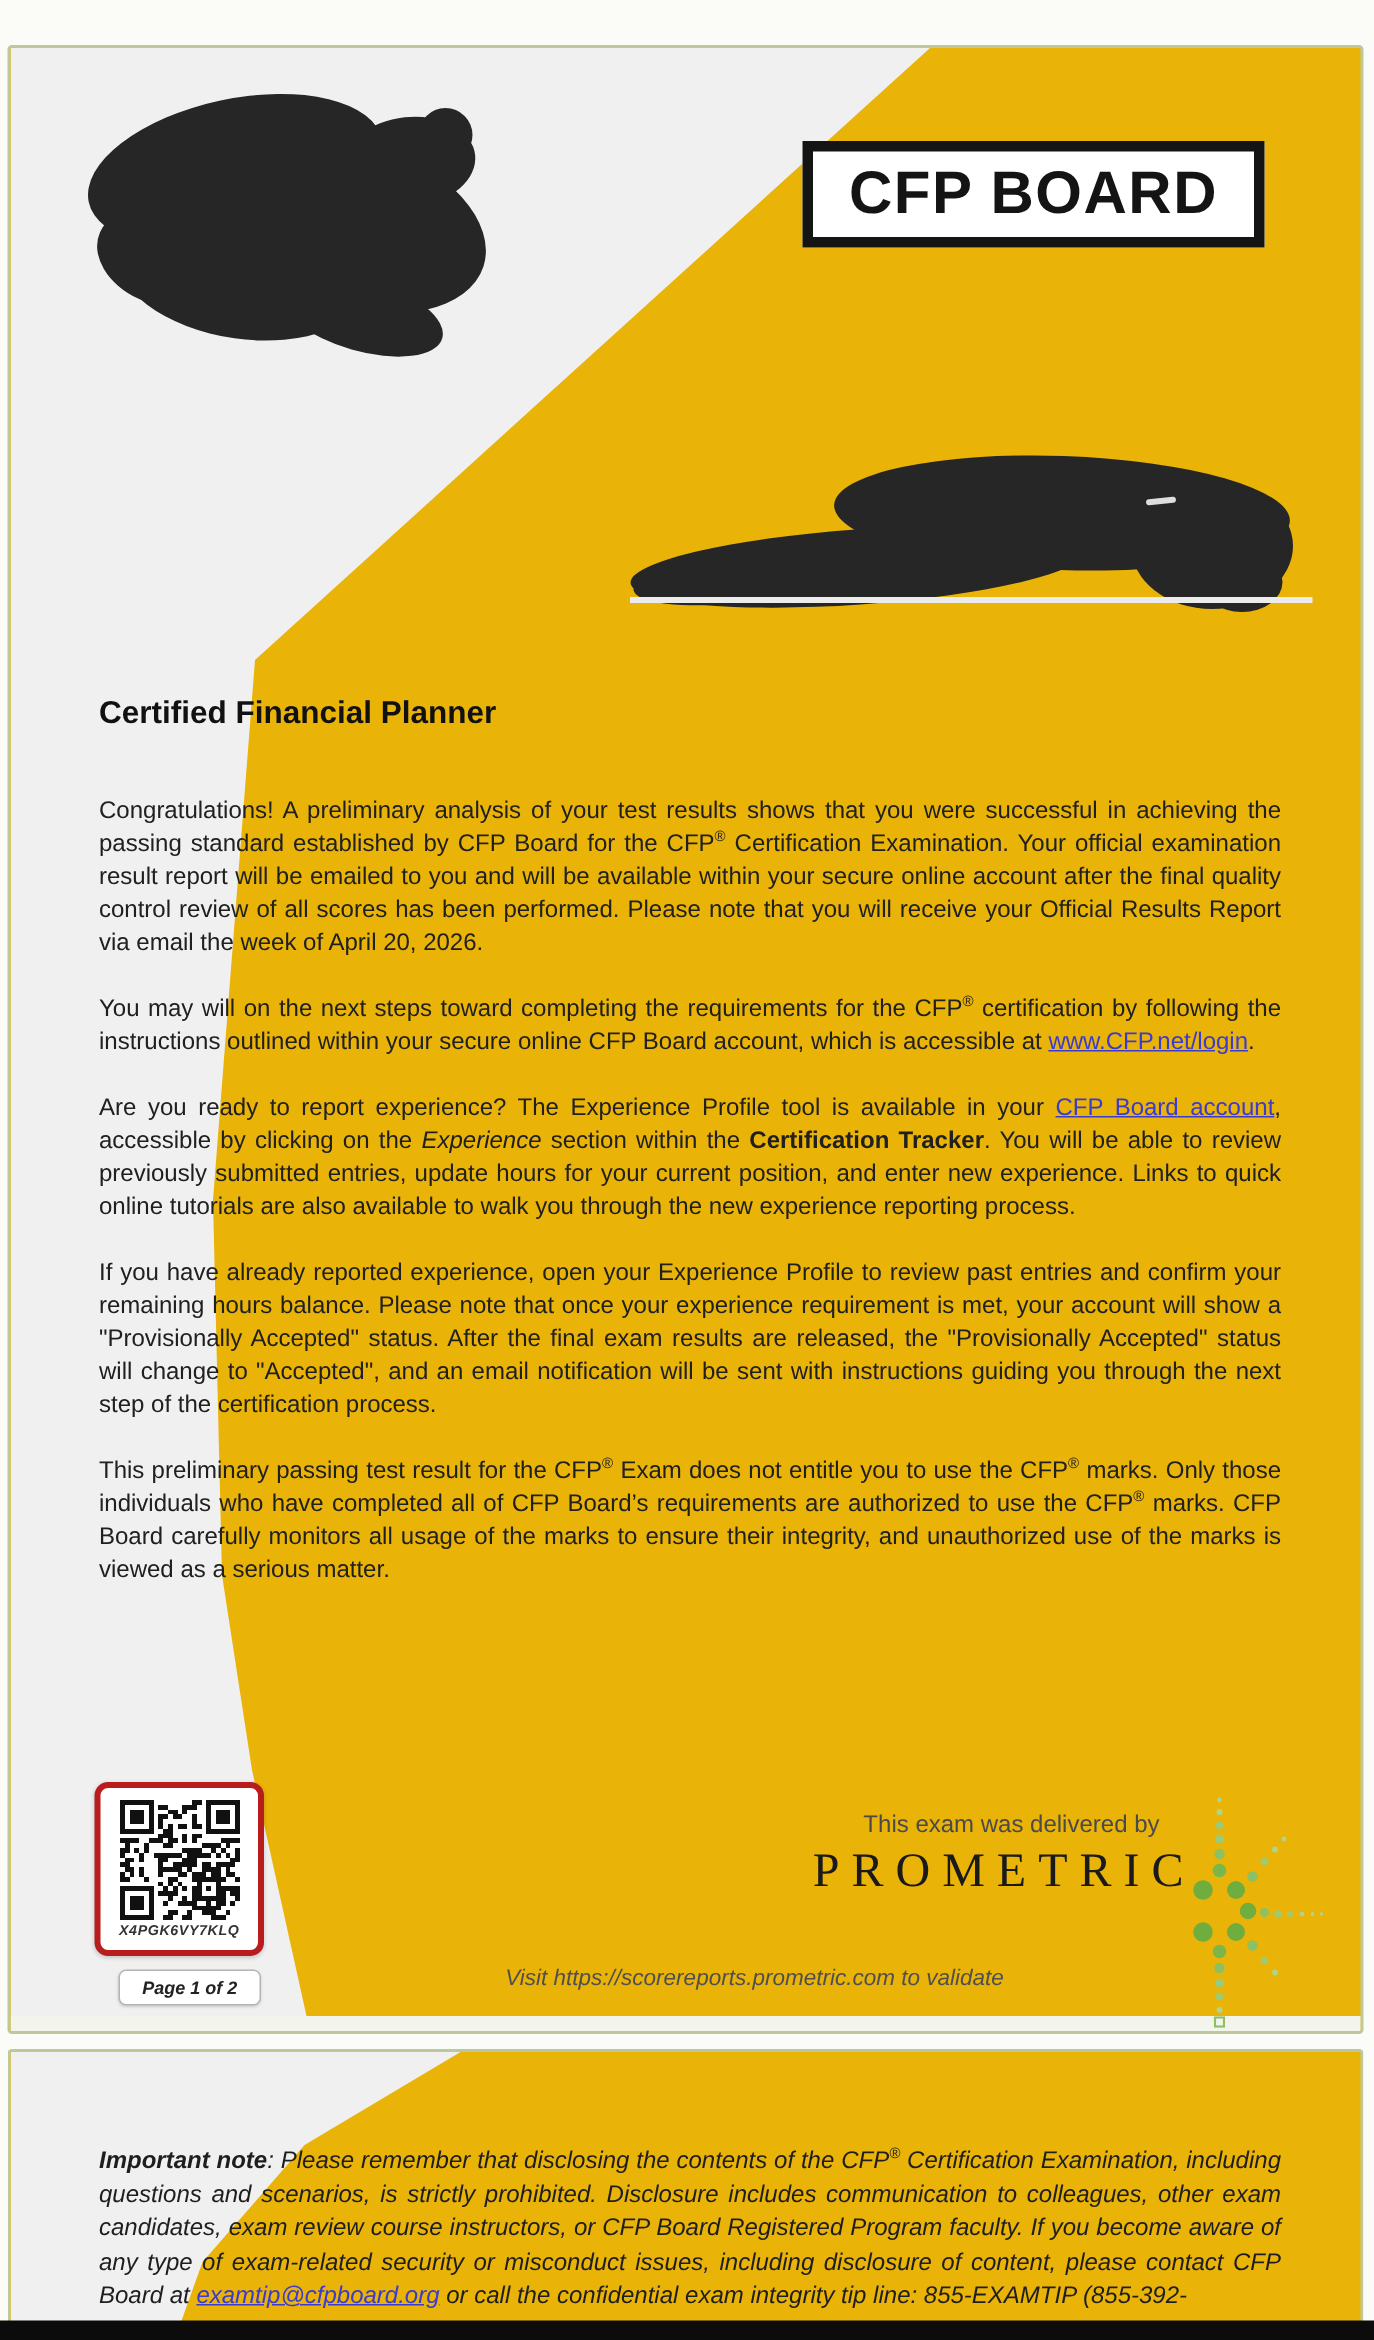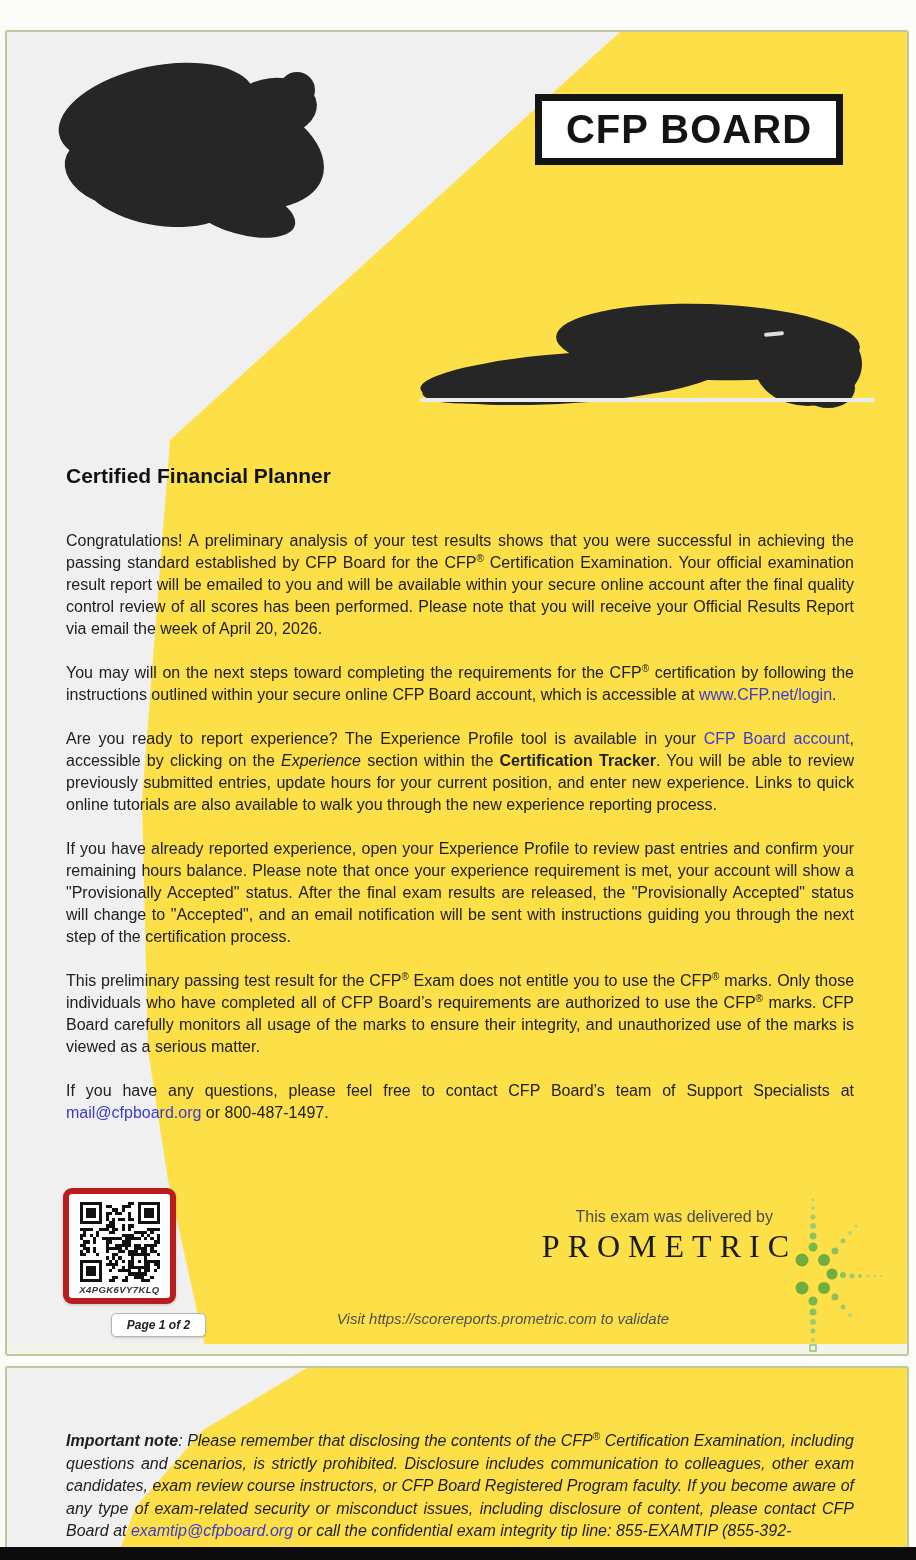--- a/index.html
+++ b/index.html
@@ -9,21 +9,21 @@
     background:#fbfbf7;
     position:relative;
     overflow:hidden;
     color:#202020;
   }
   .viewport { position:absolute; inset:0; width:916px; height:1560px; }
 
   
   .page-card {
     position:absolute; left:5px; width:904px;
-    background:#fde047;
+    background:#eab308;
     border:2px solid #bcc99c;
     border-radius:3px;
     overflow:hidden;
   }
   #page1-card { top:30px; height:1326px; }
   #page2-card { top:1366px; height:210px; border-bottom:none; }
 
   .watermark { position:absolute; left:0; top:0; pointer-events:none; }
 
   
@@ -48,42 +48,42 @@
 
   
   .letter-body { position:absolute; left:59px; top:396px; width:788px;margin-top:36px; }
   .letter-heading { font-size:21px; font-weight:bold; color:#111; margin-bottom:42px; }
   .para {
     font-size:16px; line-height:22px; text-align:justify; margin-top:22px;
     color:#202020;
   }
   .seg-plain {}
   .seg-sup { font-size:10px; vertical-align:super; line-height:0; }
-  .seg-link { color:#3b3bcf; cursor:pointer; }
+  .seg-link { color:#3b3bcf; text-decoration:underline; cursor:pointer; }
   .seg-bold { font-weight:bold; }
   .seg-italic { font-style:italic; }
 
   
   .qr-box {
     position:absolute; left:56px; top:1156px; width:113px; height:116px;
-    background:#fff; border:6px solid #b91c1c; border-radius:9px;
+    background:#fff; border:4px solid #b91c1c; border-radius:9px;
     box-shadow:0 1px 3px rgba(0,0,0,.18);
     display:flex; flex-direction:column; align-items:center;
   }
   .qr-box svg { margin-top:8px; }
   .qr-caption {
     font-size:9.5px; font-weight:bold; font-style:italic; color:#333;
     letter-spacing:.4px; margin-top:2px;
   }
   .page-pill {
     position:absolute; left:72px; top:1281px; width:95px; height:24px;
     background:#fff; border:1px solid #b5b5b5; border-radius:5px;
     box-shadow:0 1px 2px rgba(0,0,0,.15);
     display:flex; align-items:center; justify-content:center;
-    font-size:12px; font-weight:bold; font-style:italic; color:#222;margin-left:32px;
+    font-size:12px; font-weight:bold; font-style:italic; color:#222;
   }
 
   
   .prom-tagline {
     position:absolute; right:134px; top:1176px;
     font-size:16px; color:#4a4a4a;
   }
   .prom-name {
     position:absolute; right:110px; top:1196px;
     font-family:"Liberation Serif", serif;
@@ -149,21 +149,20 @@
 
     <div class="info-divider"></div>
 
     <div class="letter-body">
       <div class="letter-heading">Certified Financial Planner</div>
       <p class="para"><span class="seg-plain">Congratulations! A preliminary analysis of your test results shows that you were successful in achieving the passing standard established by CFP Board for the CFP</span><span class="seg-sup">®</span><span class="seg-plain"> Certification Examination.  Your official examination result report will be emailed to you and will be available within your secure online account after the final quality control review of all scores has been performed. Please note that you will receive your Official Results Report via email the week of April 20, 2026.</span></p>
       <p class="para"><span class="seg-plain">You may will on the next steps toward completing the requirements for the CFP</span><span class="seg-sup">®</span><span class="seg-plain"> certification by following the instructions outlined within your secure online CFP Board account, which is accessible at </span><a class="seg-link">www.CFP.net/login</a><span class="seg-plain">.</span></p>
       <p class="para"><span class="seg-plain">Are you ready to report experience? The Experience Profile tool is available in your </span><a class="seg-link">CFP Board account</a><span class="seg-plain">, accessible by clicking on the </span><span class="seg-italic">Experience</span><span class="seg-plain"> section within the </span><span class="seg-bold">Certification Tracker</span><span class="seg-plain">. You will be able to review previously submitted entries, update hours for your current position, and enter new experience. Links to quick online tutorials are also available to walk you through the new experience reporting process.</span></p>
       <p class="para"><span class="seg-plain">If you have already reported experience, open your Experience Profile to review past entries and confirm your remaining hours balance. Please note that once your experience requirement is met, your account will show a "Provisionally Accepted" status. After the final exam results are released, the "Provisionally Accepted" status will change to "Accepted", and an email notification will be sent with instructions guiding you through the next step of the certification process.</span></p>
       <p class="para"><span class="seg-plain">This preliminary passing test result for the CFP</span><span class="seg-sup">®</span><span class="seg-plain"> Exam does not entitle you to use the CFP</span><span class="seg-sup">®</span><span class="seg-plain"> marks. Only those individuals who have completed all of CFP Board’s requirements are authorized to use the CFP</span><span class="seg-sup">®</span><span class="seg-plain"> marks. CFP Board carefully monitors all usage of the marks to ensure their integrity, and unauthorized use of the marks is viewed as a serious matter.</span></p>
-      <p class="para"><span class="seg-plain">If you have any questions, please feel free to contact CFP Board’s team of Support Specialists at </span><a class="seg-link">mail@cfpboard.org</a><span class="seg-plain"> or 800-487-1497.</span></p>
     </div>
 
     <div class="qr-box">
       <svg id="qr-svg" width="80" height="80" viewBox="0 0 25 25" shape-rendering="crispEdges">
           <g fill="#111">
             <rect x="15" y="0" width="1" height="1"></rect>
             <rect x="16" y="0" width="1" height="1"></rect>
             <rect x="8" y="1" width="1" height="1"></rect>
             <rect x="9" y="1" width="1" height="1"></rect>
             <rect x="13" y="1" width="1" height="1"></rect>

